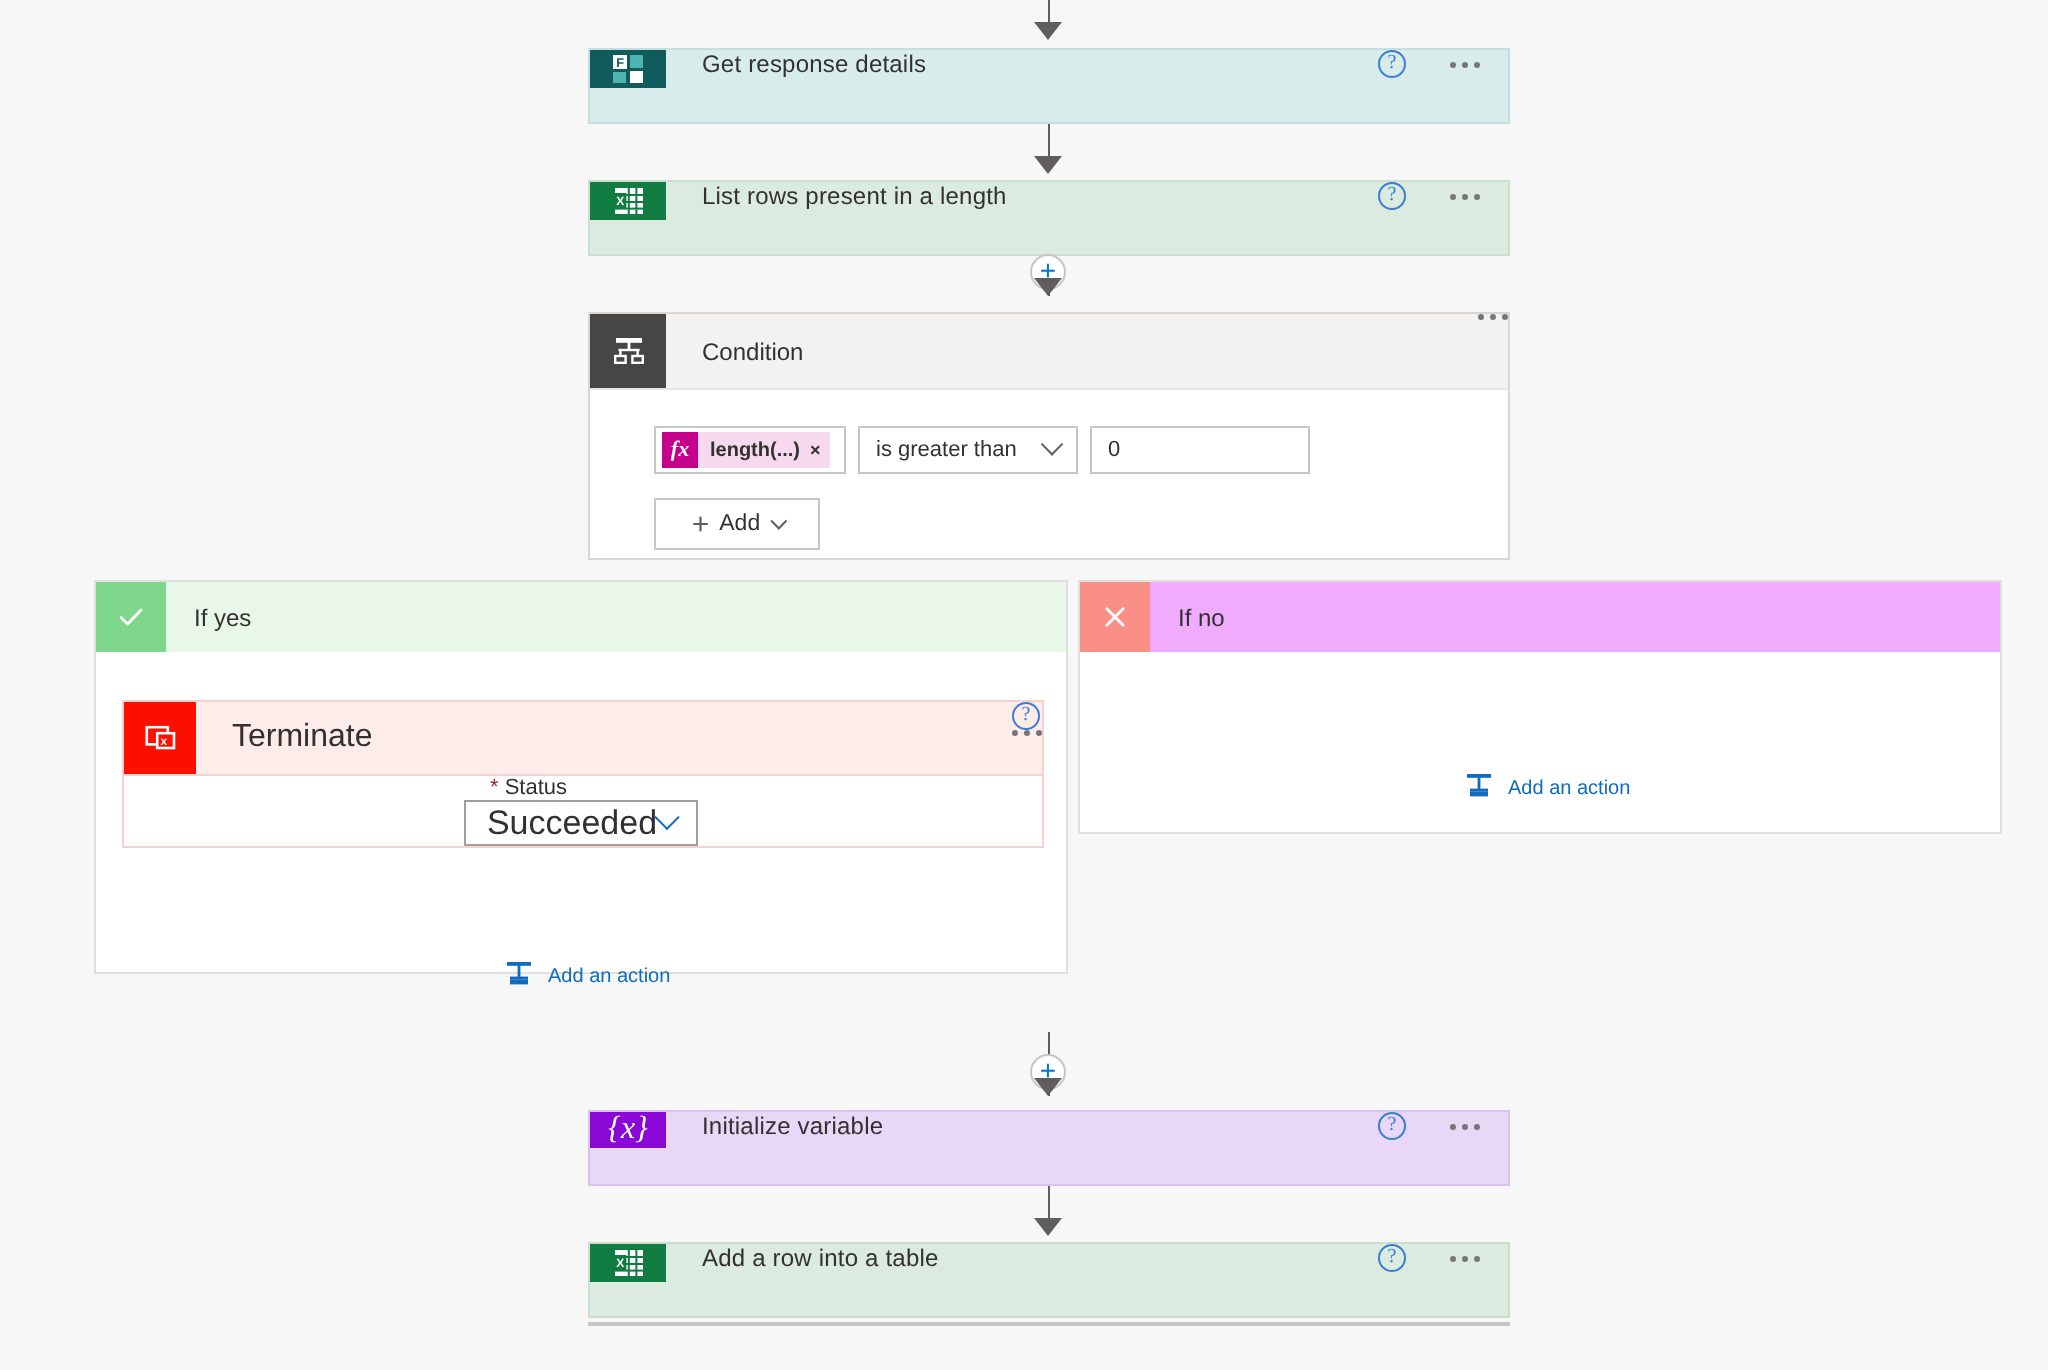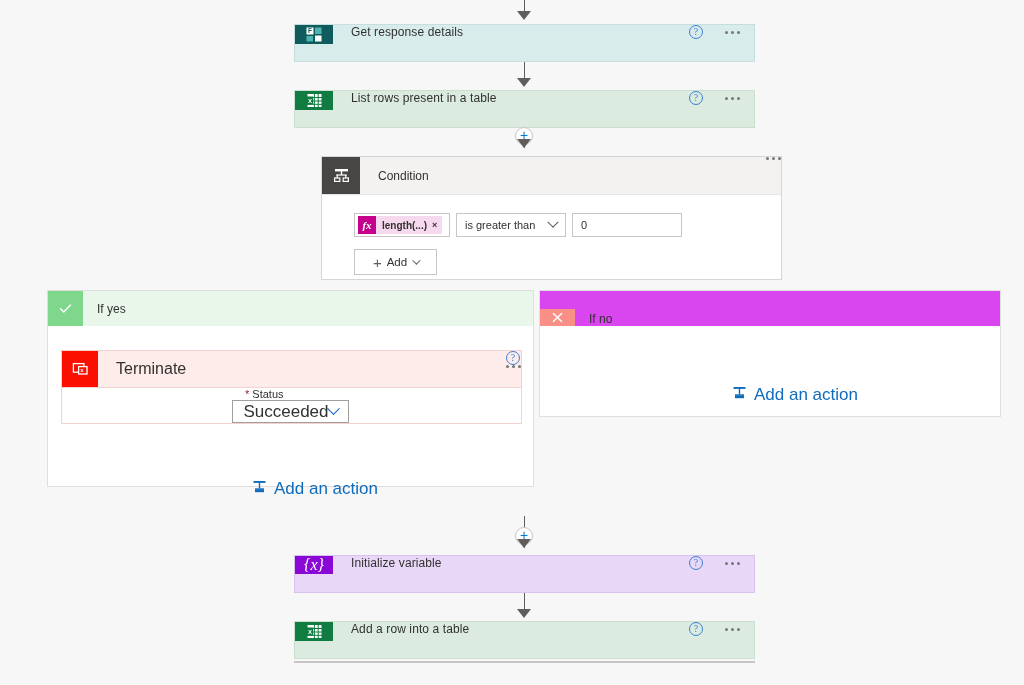--- a/index.html
+++ b/index.html
@@ -91,21 +91,20 @@
     line-height: 15px;
     text-align: center;
     font-family: "Liberation Sans", sans-serif;
   }
 
   
   .scope {
     position: absolute;
     background: #fff;
     border: 1px solid #d6d6d6;
-    margin-left: 27px;
   }
   .scope-header {
     display: flex;
     align-items: stretch;
     height: 38px;
     background: #f3f2f1;
     border-bottom: 1px solid #e6e6e6;
   }
   .scope-header .icon-box { width: 38px; min-width: 38px;
     display:flex; align-items:center; justify-content:center; }
@@ -182,21 +181,21 @@
   .branch-header .bh-icon {
     width: 35px; min-width: 35px;
     display: flex; align-items: center; justify-content: center;
   }
   .branch-header .bh-label {
     flex: 1; display: flex; align-items: center;
     padding-left: 14px; font-size: 12px; color: #323130;
   }
   .yes-head { background: #e9f7ea; }
   .yes-icon { background: #7ed78b; }
-  .no-head  { background: #d946ef; align-items: flex-end; }
+  .no-head  { background: #f0abfc; }
   .no-icon  { background: #f98f87; }
 
   
   .term-card {
     position: absolute;
     background: #fdecea;
     border: 1px solid #f3d3cf;
   }
   .term-head { display: flex; align-items: stretch; height: 36px; }
   .term-head .icon-box { width: 36px; min-width: 36px;
@@ -227,21 +226,21 @@
     width: 9px; height: 9px;
     border-right: 1.6px solid #0b63ce;
     border-bottom: 1.6px solid #0b63ce;
     transform: rotate(45deg) translate(-2px,-2px);
   }
 
   
   .add-action {
     position: absolute;
     display: flex; align-items: center; gap: 7px;
-    font-size: 17px; color: #0f6cbd;
+    font-size: 10px; color: #0f6cbd;
   }
 </style>
 </head>
 <body>
 
 <div id="canvas">
 
   <div class="conn" style="left:524px; top:-2px; height:14px;"></div>
   <div class="arrow-head" style="left:517px; top:11px;"></div>
 
@@ -276,21 +275,21 @@
         <rect x="2" y="2.5" width="15" height="14" fill="none" stroke="#107c41" stroke-width="1"></rect>
         <line x1="9.4" y1="2.5" x2="9.4" y2="16.5" stroke="#107c41" stroke-width="1"></line>
         <line x1="13.2" y1="2.5" x2="13.2" y2="16.5" stroke="#107c41" stroke-width="1"></line>
         <line x1="2" y1="6.5" x2="17" y2="6.5" stroke="#107c41" stroke-width="1"></line>
         <line x1="2" y1="10" x2="17" y2="10" stroke="#107c41" stroke-width="1"></line>
         <line x1="2" y1="13.3" x2="17" y2="13.3" stroke="#107c41" stroke-width="1"></line>
         <rect x="1.2" y="5.5" width="7" height="8" fill="#107c41"></rect>
         <text x="3.1" y="11.6" font-family="Liberation Sans, sans-serif" font-size="6" font-weight="bold" fill="#ffffff">X</text>
       </svg>
     </div>
-    <div class="card-title">List rows present in a table</div>
+    <div class="card-title">List rows present in a length</div>
     <div class="card-actions">
       <div class="help-icon">?</div>
       <div class="ellipsis-icon">
           <i></i>
           <i></i>
           <i></i>
         </div>
     </div>
   </div>
 

